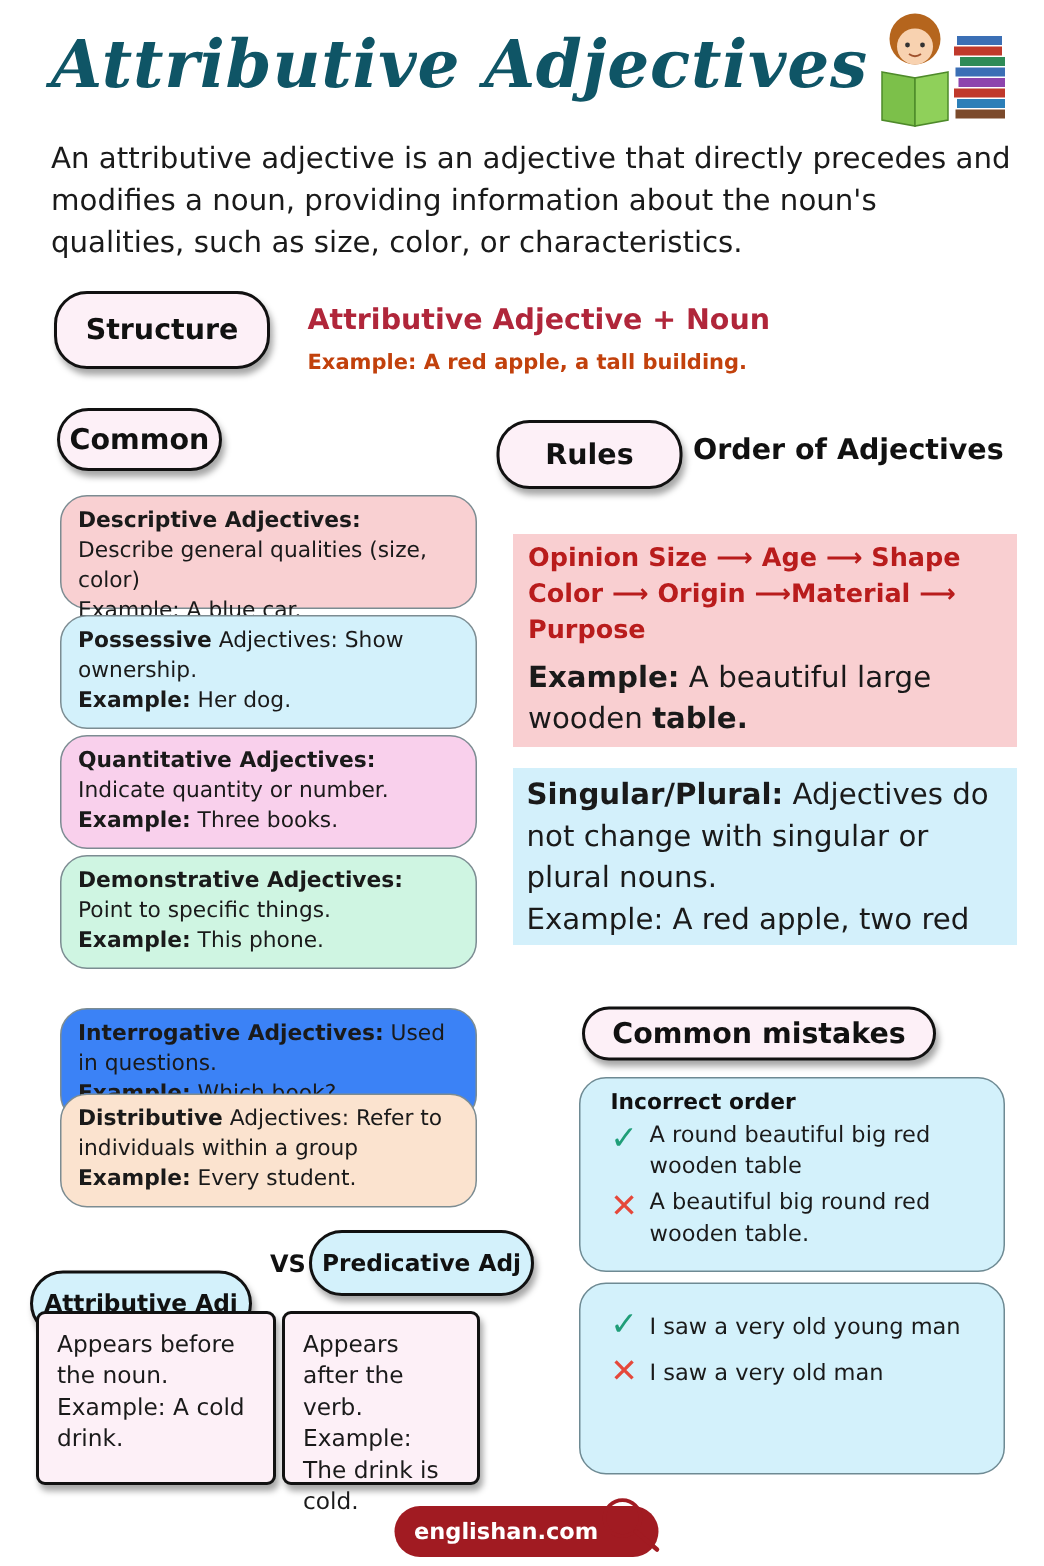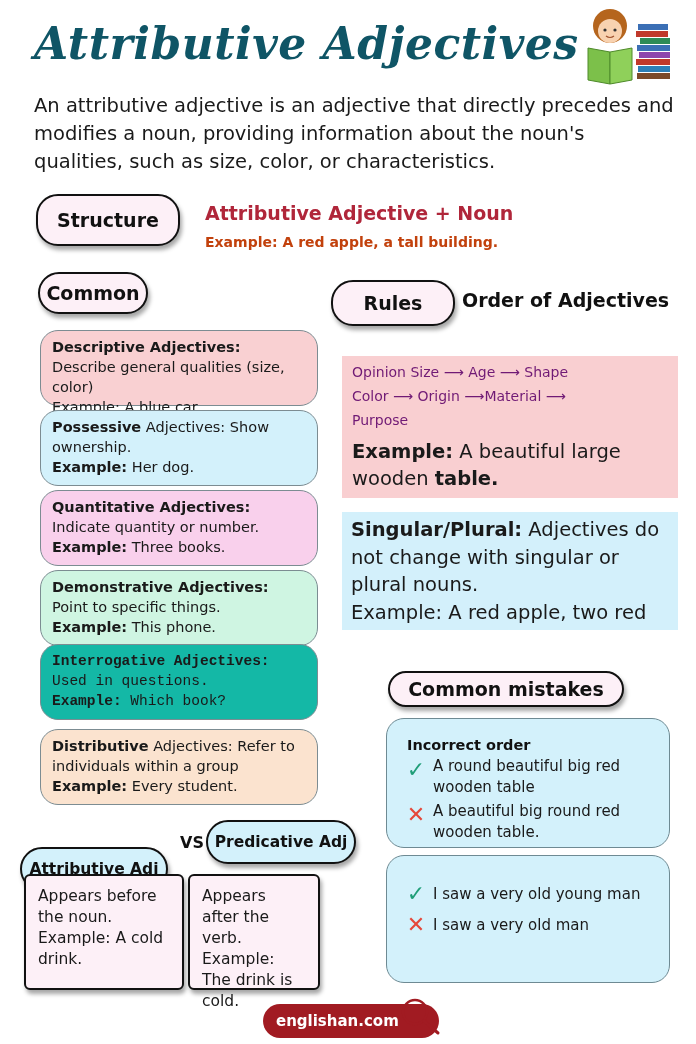--- a/index.html
+++ b/index.html
@@ -38,33 +38,33 @@
     border: 1px solid #7c8c92; border-radius: 18px;
     padding: 6px 10px 6px 11px;
     font-size: 14.5px; line-height: 20px; color: #1a1a1a;
   }
   .type-card b { font-weight: bold; }
 
   .order-box {
     left: 342px; top: 356px; width: 336px; height: 142px;
     background: #f9cfd1; padding: 4px 10px;
   }
-  .order-seq { font-size: 14px; font-weight: normal; line-height: 24px; color: #701a75; }
+  .order-seq { font-size: 17px; font-weight: bold; line-height: 24px; color: #b91c1c; }
   .order-example { font-size: 19.5px; line-height: 27px; margin-top: 6px; color: #1a1a1a; }
 
   .sp-box {
     left: 342px; top: 512px; width: 336px; height: 118px;
     background: #d3f0fb; padding: 4px 9px;
     font-size: 19.5px; line-height: 27.5px; color: #1a1a1a;
   }
 
   .mist-card {
     position: absolute; left: 386px; width: 284px;
     background: #d3f1fb; border: 1px solid #6e8a93; border-radius: 18px;
-    padding: 18px 12px;
+    padding: 8px 12px;
   }
   .mist-title { font-size: 14.5px; font-weight: bold; color: #111; margin-left: 8px; }
   .mist-row { display: flex; align-items: flex-start; font-size: 15px; line-height: 21px; color: #1a1a1a; margin-top: 3px; }
   .mist-icon { width: 34px; flex: 0 0 34px; text-align: center; font-size: 22px; line-height: 28px; font-weight: bold; }
   .ok { color: #1f9e78; }
   .bad { color: #e5483a; }
 
   .vs-label { left: 180px; top: 833px; font-size: 16px; font-weight: bold; color: #111; }
   .cmp-box {
     position: absolute; top: 874px; height: 116px;
@@ -128,21 +128,21 @@
   <b>Example:</b><span> Her dog.</span>
 </div>
 <div class="type-card" style="top:490px; height:76px; background:#f9d0ec;">
   <b>Quantitative Adjectives:</b><span> Indicate quantity or number.</span><br>
   <b>Example:</b><span> Three books.</span>
 </div>
 <div class="type-card" style="top:570px; height:76px; background:#cff5e2;">
   <b>Demonstrative Adjectives:</b><span> Point to specific things.</span><br>
   <b>Example:</b><span> This phone.</span>
 </div>
-<div class="type-card" style="top:644px; height:76px; background:#14b8a6;font-family:Liberation Mono, monospace;">
+<div class="type-card" style="top:672px; height:76px; background:#3b82f6;">
   <b>Interrogative Adjectives:</b><span> Used in questions.</span><br>
   <b>Example:</b><span> Which book?</span>
 </div>
 <div class="type-card" style="top:729px; height:76px; background:#fbe3cf;">
   <b>Distributive</b><span> Adjectives: Refer to individuals within a group</span><br>
   <b>Example:</b><span> Every student.</span>
 </div>
 
 <div class="pill" style="left:331px; top:280px; width:124px; height:46px; font-size:19px;">Rules</div>
 <div class="abs rules-heading">Order of Adjectives</div>

